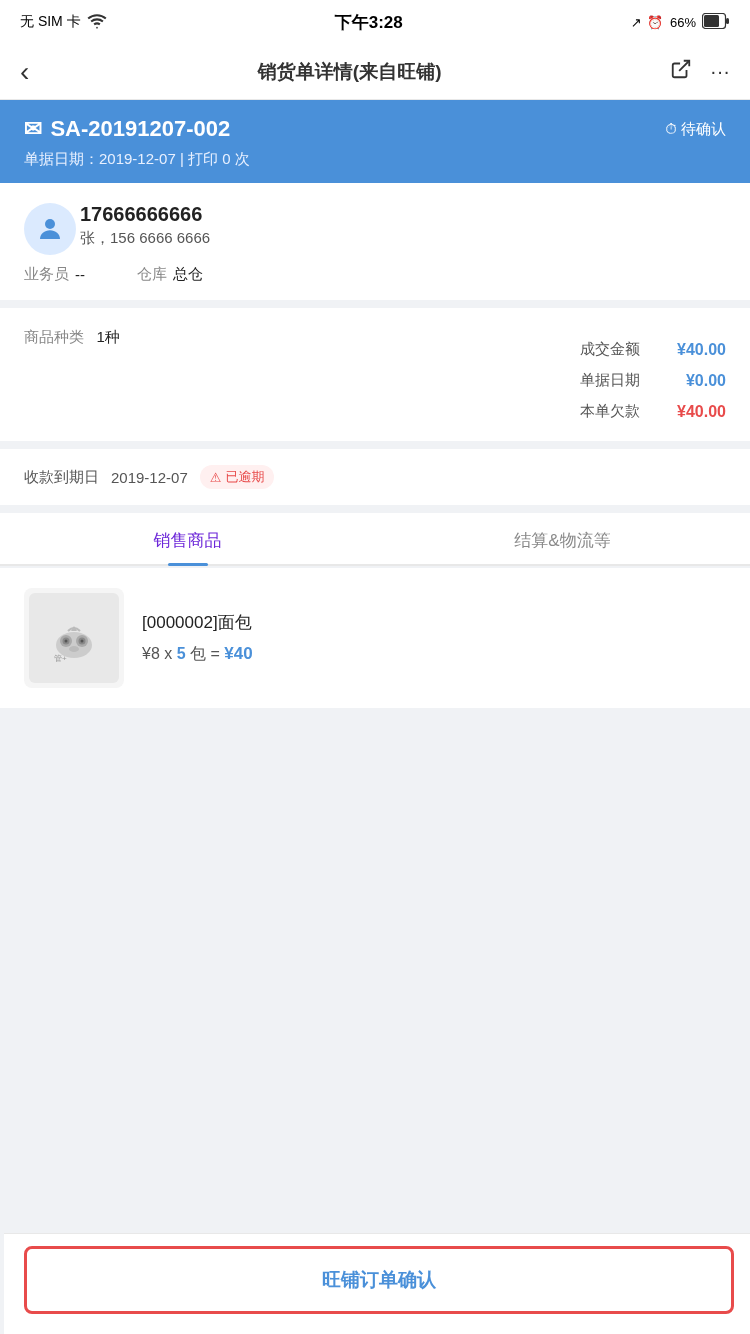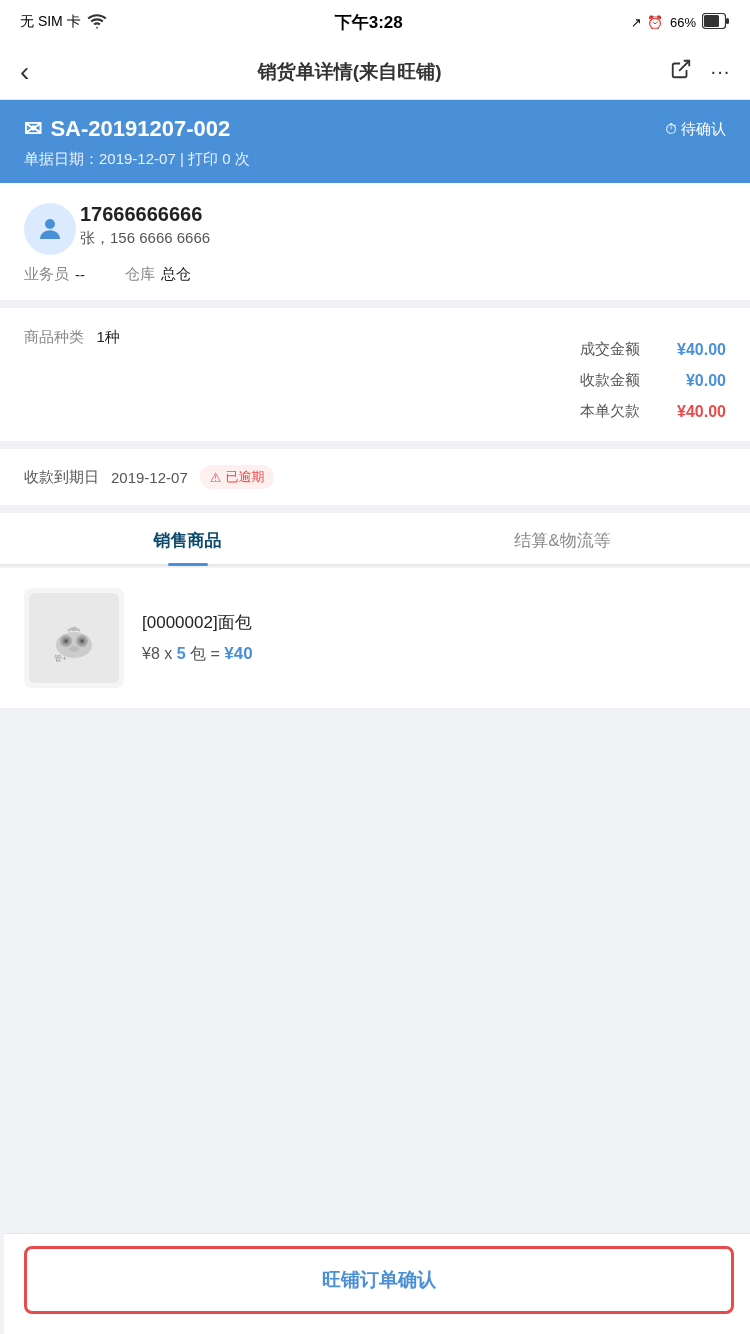--- a/index.html
+++ b/index.html
@@ -94,21 +94,21 @@
     .avatar svg { width: 30px; height: 30px; }
     .customer-info { flex: 1; }
     .customer-phone { font-size: 20px; font-weight: 600; color: #222; }
     .customer-name { font-size: 15px; color: #555; margin-top: 3px; }
     .customer-meta {
       display: flex;
       align-items: center;
       font-size: 15px;
       color: #555;
       margin-top: 10px;
-      gap: 40px;
+      gap: 52px;
     }
     .meta-item { display: flex; align-items: center; gap: 6px; }
     .meta-label { color: #888; }
     .meta-value { color: #222; }
 
     
     .summary-section {
       background: #fff;
       padding: 20px 24px;
       border-bottom: 8px solid #f0f2f5;
@@ -155,22 +155,22 @@
     }
     .tab-item {
       flex: 1;
       text-align: center;
       padding: 16px 0 12px;
       font-size: 17px;
       cursor: pointer;
       position: relative;
     }
     .tab-item.active {
-      color: #0c4a6e;
-      font-weight: 700;
+      color: #6d28d9;
+      font-weight: 400;
     }
     .tab-item.active::after {
       content: '';
       position: absolute;
       bottom: -2px;
       left: 50%;
       transform: translateX(-50%);
       width: 40px;
       height: 3px;
       background: #4a90d9;
@@ -329,21 +329,21 @@
     <span class="summary-label">商品种类</span>
     &nbsp;
     <span class="summary-kind">1种</span>
   </div>
   <div class="summary-right">
     <div class="summary-row">
       <span>成交金额</span>
       <span class="amount-value">¥40.00</span>
     </div>
     <div class="summary-row">
-      <span>收款金额</span>
+      <span>单据日期</span>
       <span class="amount-value">¥0.00</span>
     </div>
     <div class="summary-row">
       <span>本单欠款</span>
       <span class="amount-value red">¥40.00</span>
     </div>
   </div>
 </div>
 
 <div class="due-section">

